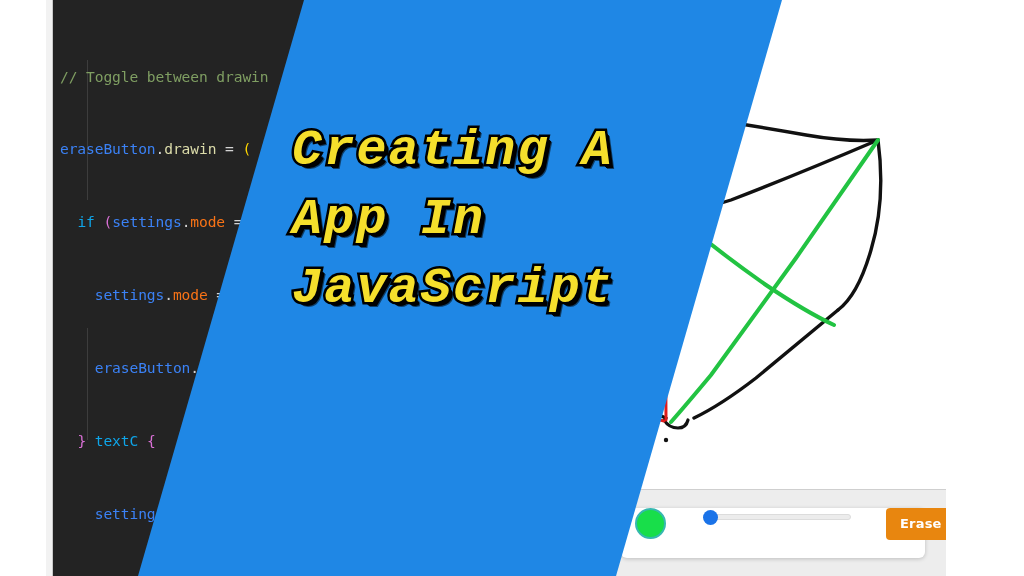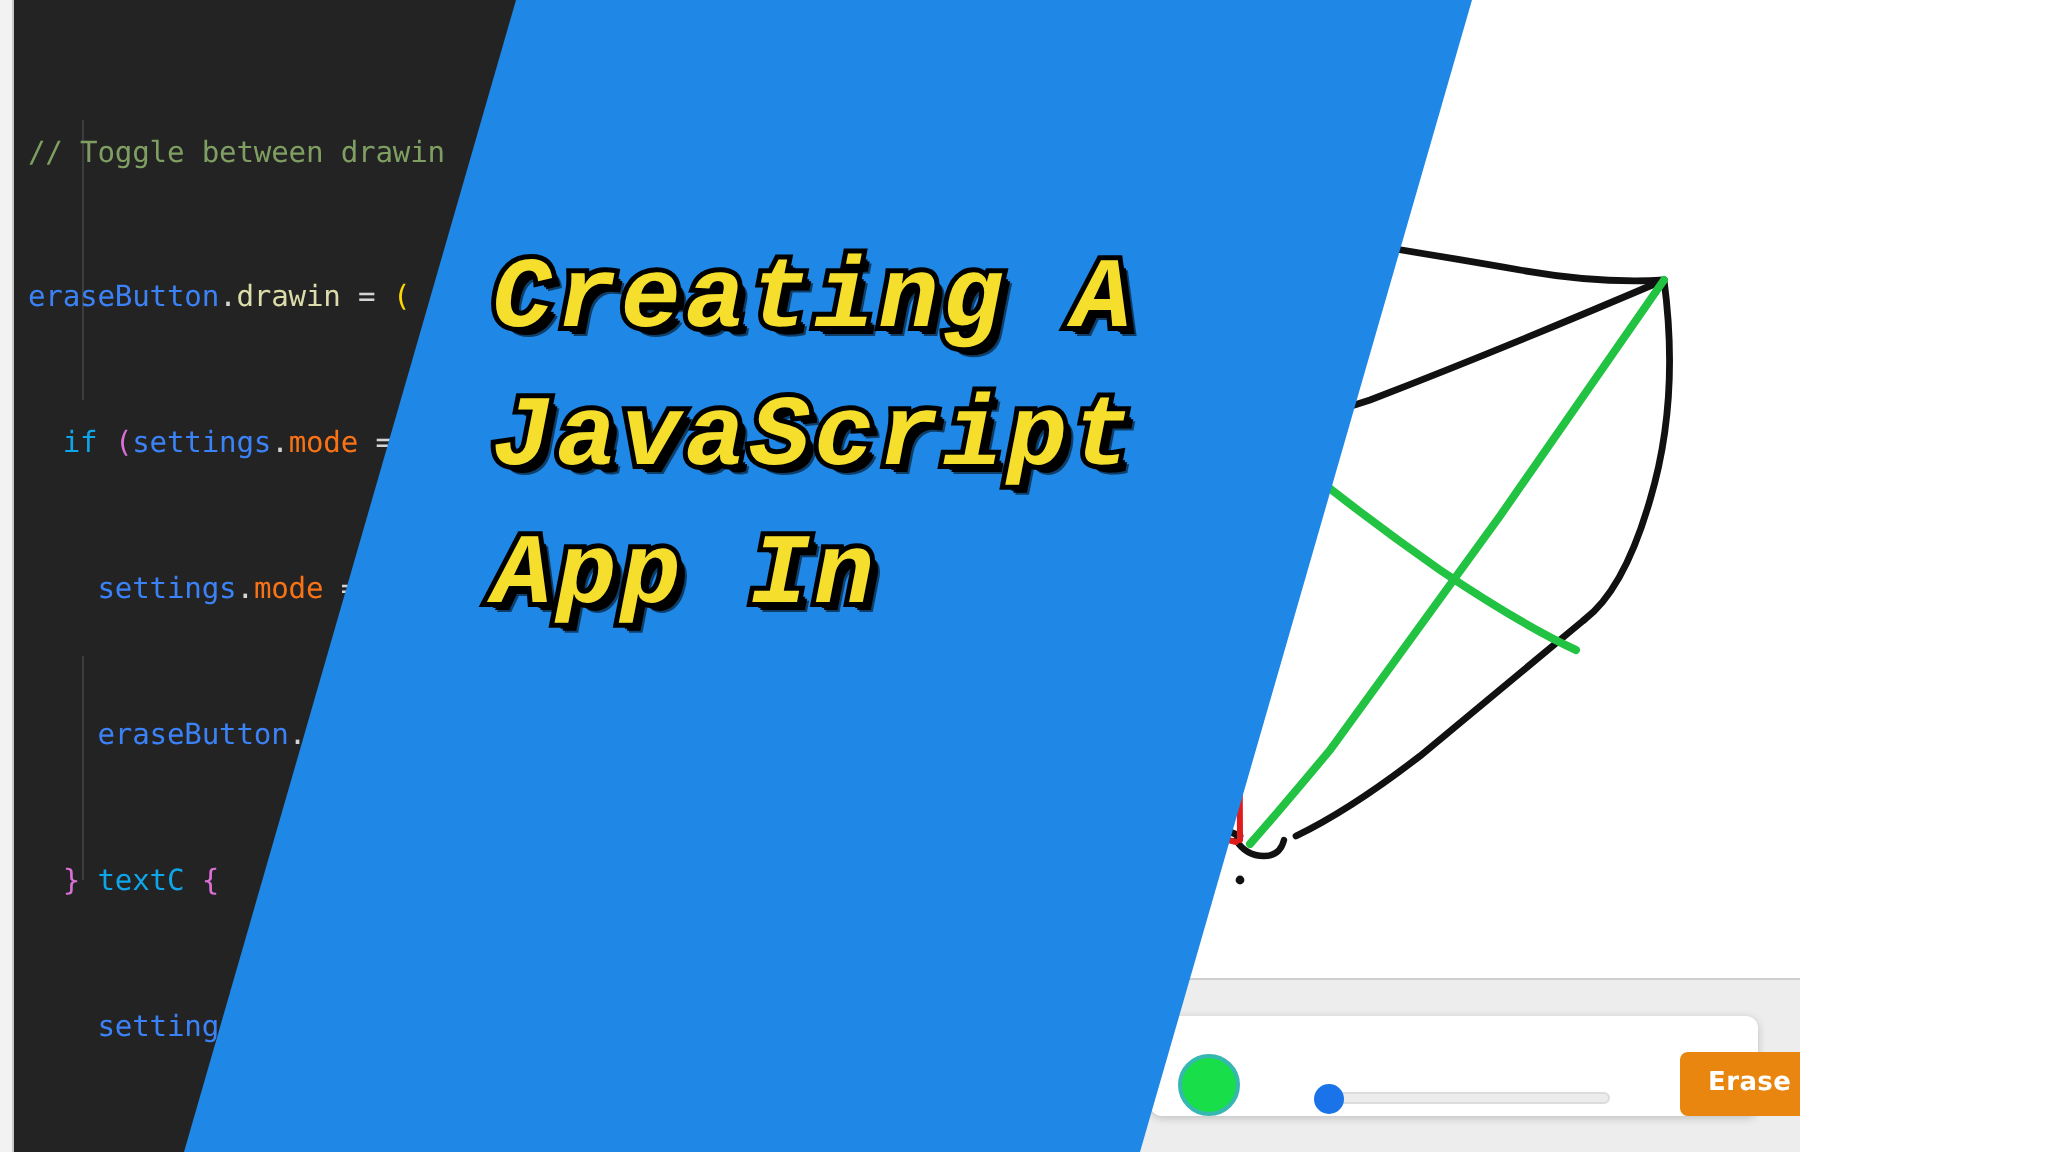--- a/index.html
+++ b/index.html
@@ -8,20 +8,21 @@
     padding: 0;
     background: #ffffff;
   }
   #stage {
     position: relative;
     width: 900px;
     height: 576px;
     overflow: hidden;
     background: #eeeeee;
     font-family: "Liberation Sans", sans-serif;
+    margin-left: 46px;
   }
 
   
   #code-panel {
     position: absolute;
     left: 0; top: 0;
     width: 420px;
     height: 576px;
     background: #232323;
     overflow: hidden;
@@ -93,21 +94,21 @@
   #toolbar {
     position: absolute;
     left: 155px;
     top: 508px;
     width: 304px;
     height: 50px;
     background: #ffffff;
     border-radius: 6px;
     box-shadow: 0 1px 4px rgba(0,0,0,0.20);
     display: flex;
-    align-items: flex-end;
+    align-items: flex-start;
     padding: 0 14px;
     box-sizing: border-box;
     gap: 15px;
   }
   #color-swatch {
     width: 31px; height: 31px;
     border-radius: 50%;
     background: #18DE4A;
     border: 2px solid #36b8b0;
     box-sizing: border-box;
@@ -273,17 +274,17 @@
   </div>
 
   <div id="blue-banner">
     <svg width="1024" height="576" viewBox="0 0 1024 576" xmlns="http://www.w3.org/2000/svg">
       <polygon points="258,0 736,0 570,576 92,576" fill="#1F87E5"></polygon>
     </svg>
   </div>
 
   <div id="title-block">
     <span class="title-line">Creating A</span>
+    <span class="title-line">App In</span>
     <span class="title-line">JavaScript</span>
-    <span class="title-line">App In</span>
   </div>
 
 </div>
 
 </body></html>

